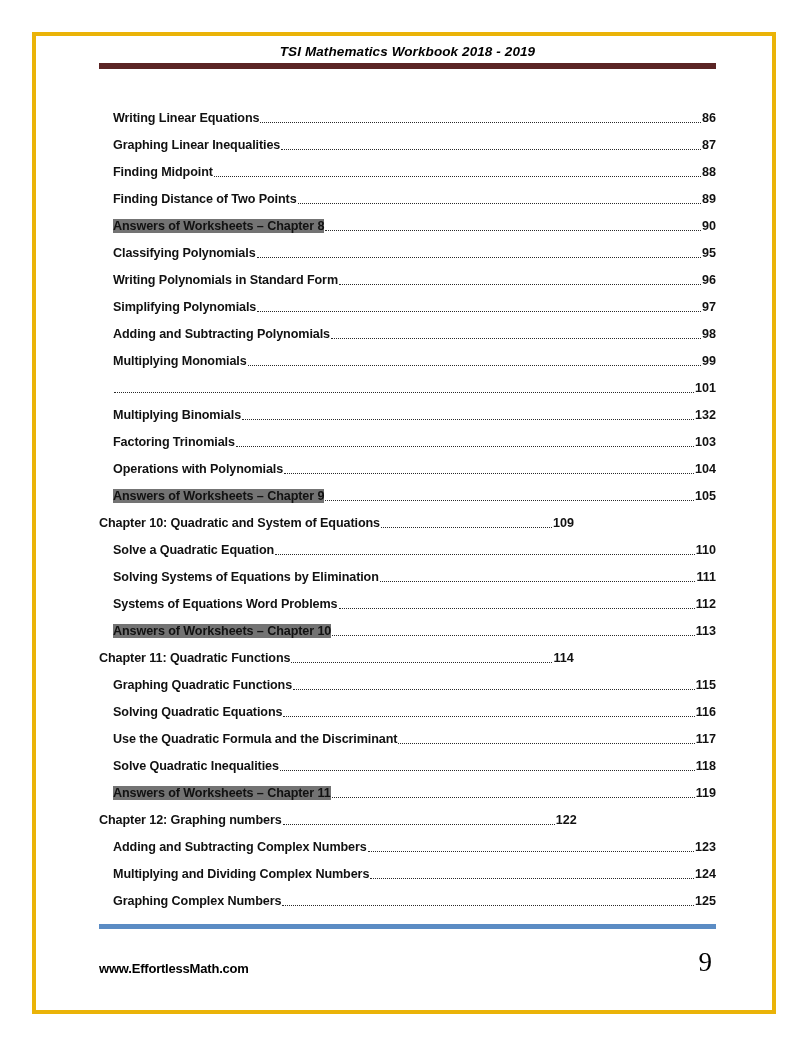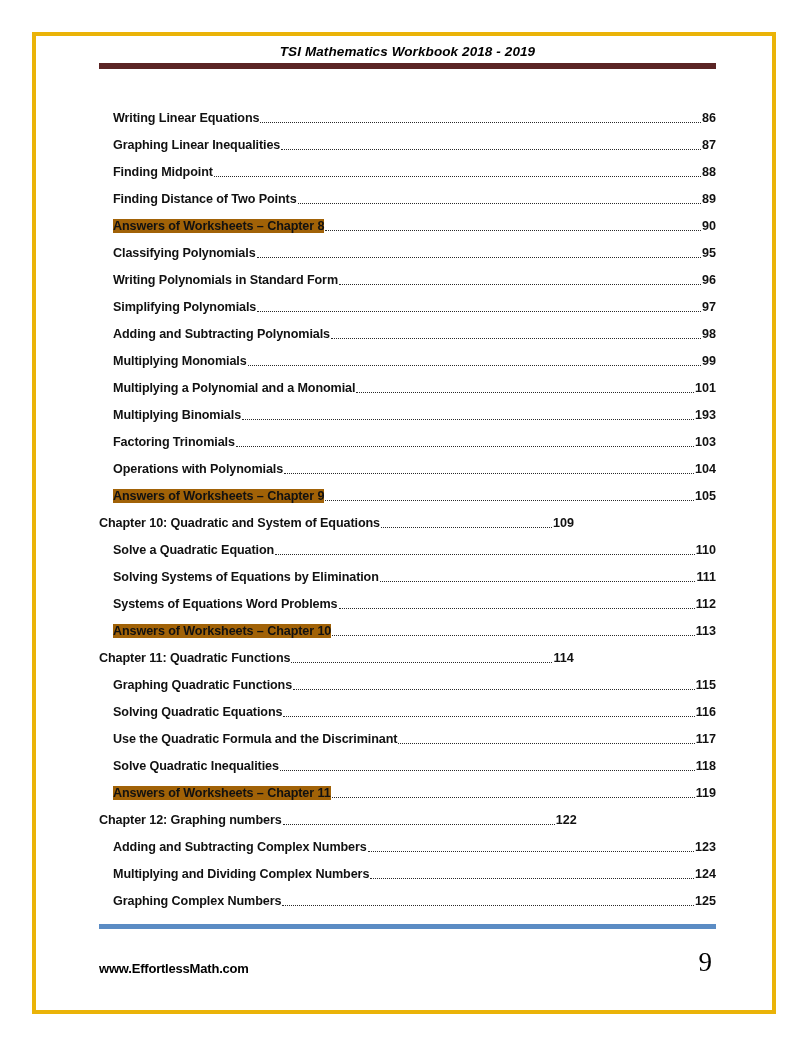--- a/index.html
+++ b/index.html
@@ -79,21 +79,21 @@
     font-weight: bold;
   }
 
   .toc-label {
     flex: 0 0 auto;
     font-weight: bold;
     font-size: 12.6px;
     letter-spacing: -0.1px;
   }
   .toc-label.shaded {
-    background: #a16207;
+    background: #737373;
   }
 
   .toc-leader {
     flex: 1 1 auto;
     overflow: hidden;
     height: 100%;
     position: relative;
     margin: 0 1px;
   }
   .toc-leader::after {
@@ -208,28 +208,27 @@
         <span class="toc-label">Adding and Subtracting Polynomials</span>
         <span class="toc-leader"></span>
         <span class="toc-page">98</span>
       </div>
       <div class="toc-row level-2">
         <span class="toc-label">Multiplying Monomials</span>
         <span class="toc-leader"></span>
         <span class="toc-page">99</span>
       </div>
       <div class="toc-row level-2">
-        <span class="toc-label">Multiplying a Polynomial and a Monomial</span>
         <span class="toc-leader"></span>
         <span class="toc-page">101</span>
       </div>
       <div class="toc-row level-2">
         <span class="toc-label">Multiplying Binomials</span>
         <span class="toc-leader"></span>
-        <span class="toc-page">193</span>
+        <span class="toc-page">132</span>
       </div>
       <div class="toc-row level-2">
         <span class="toc-label">Factoring Trinomials</span>
         <span class="toc-leader"></span>
         <span class="toc-page">103</span>
       </div>
       <div class="toc-row level-2">
         <span class="toc-label">Operations with Polynomials</span>
         <span class="toc-leader"></span>
         <span class="toc-page">104</span>

